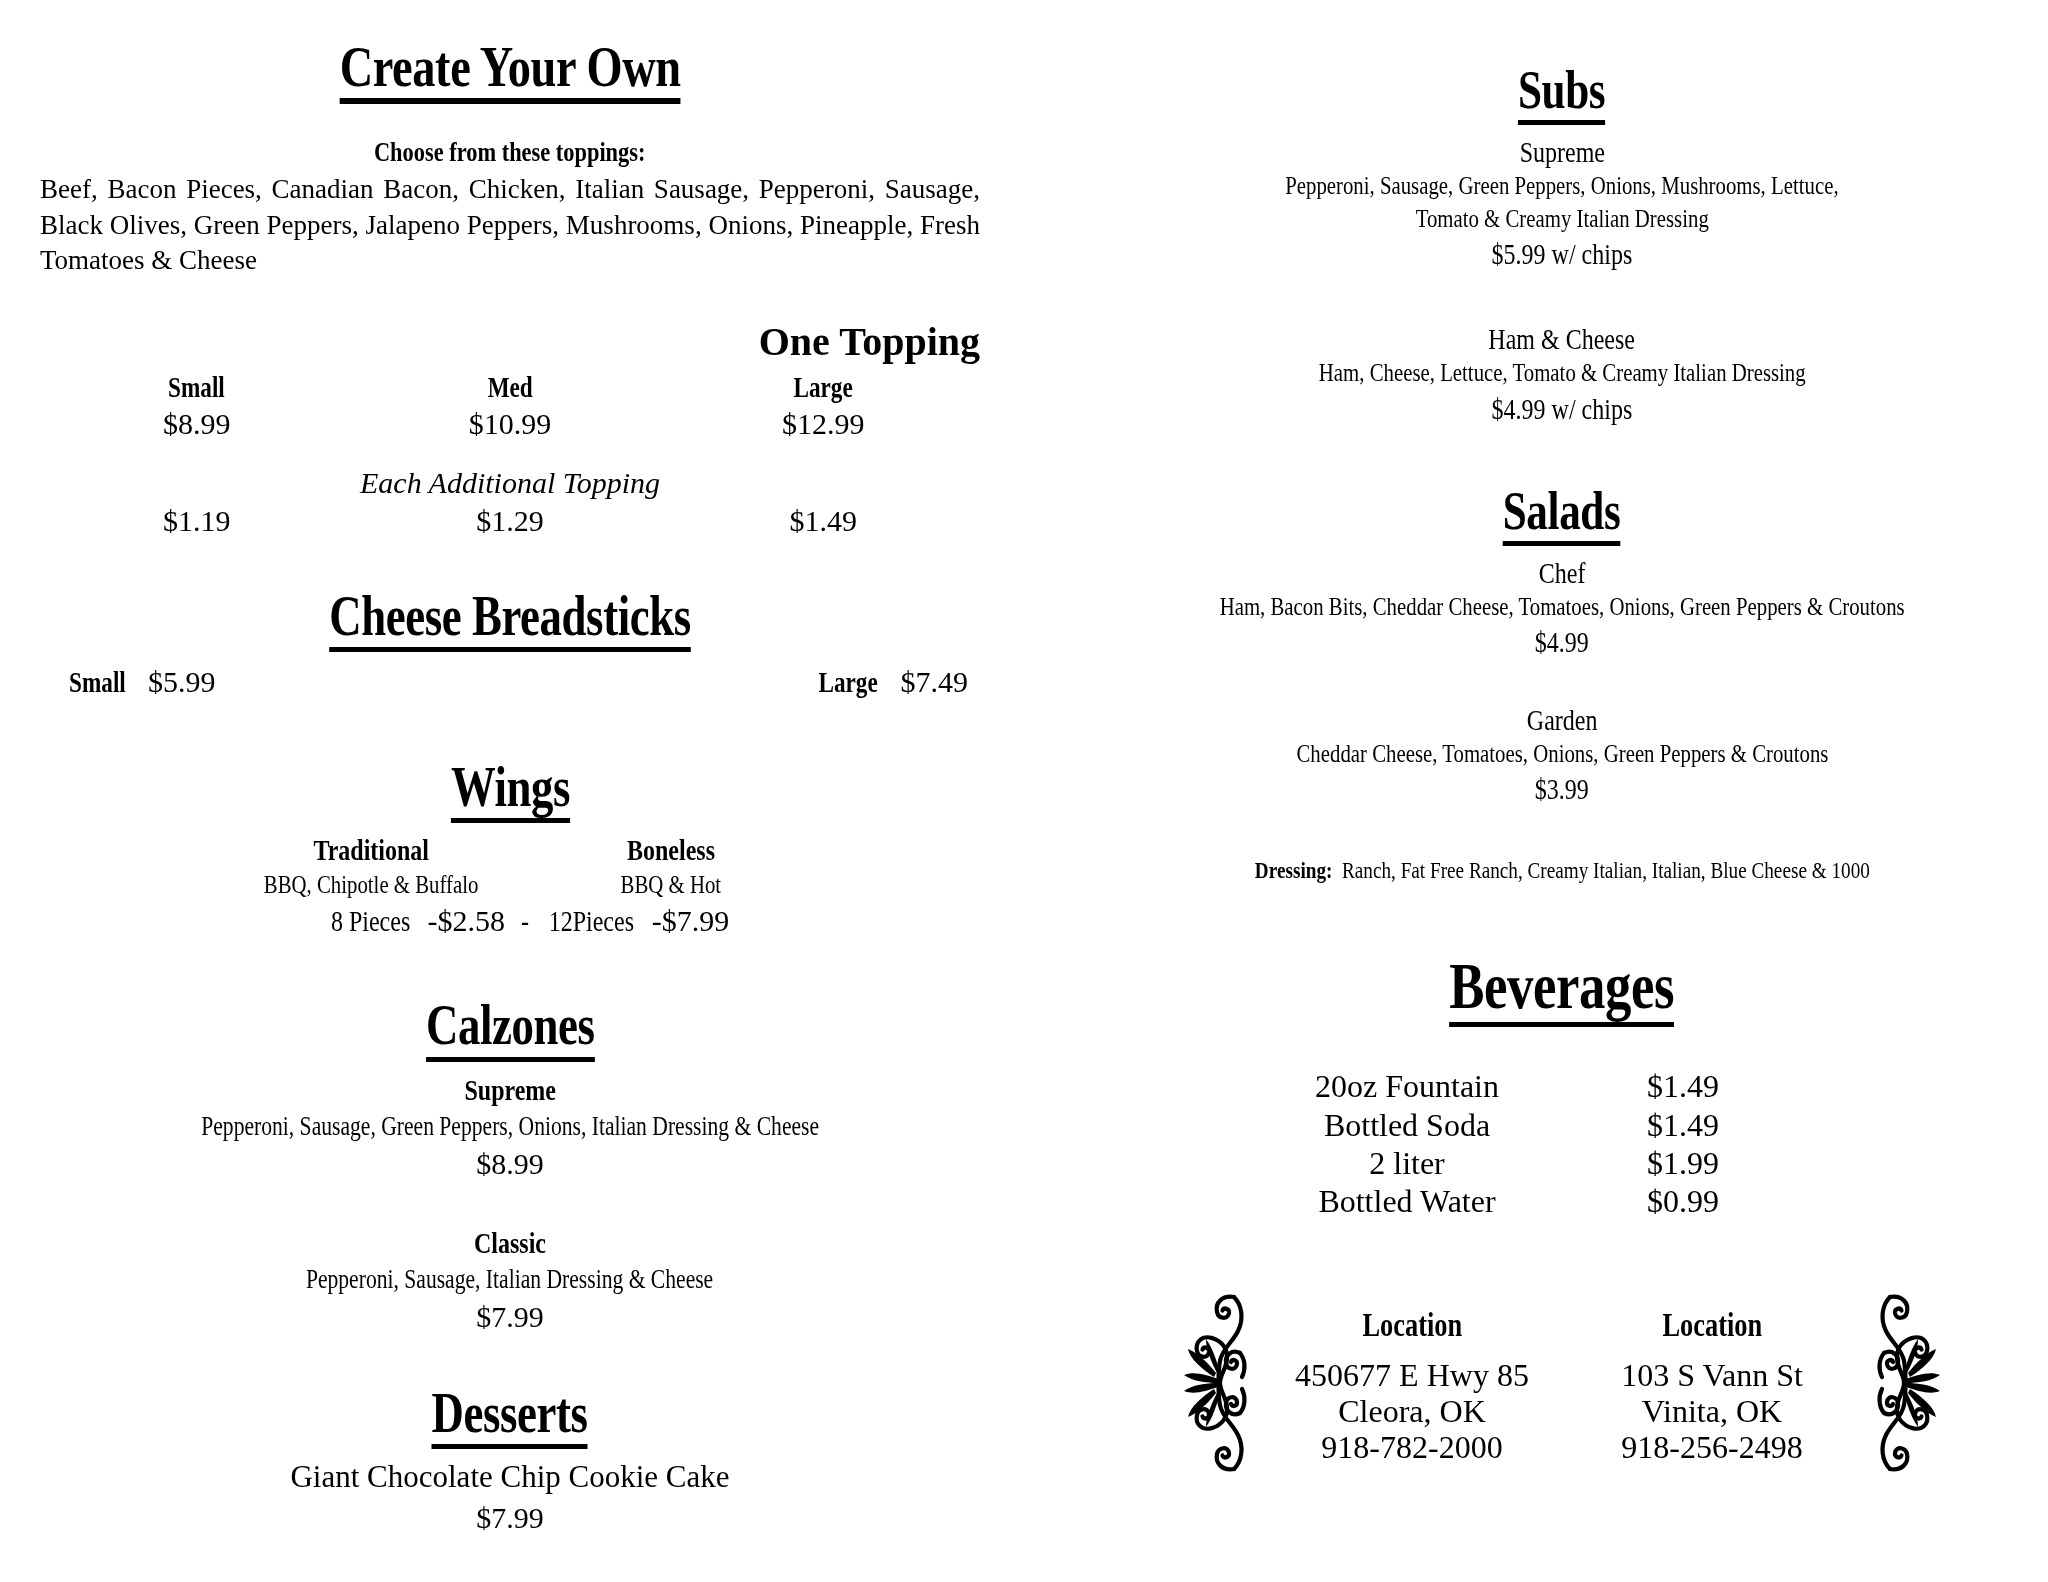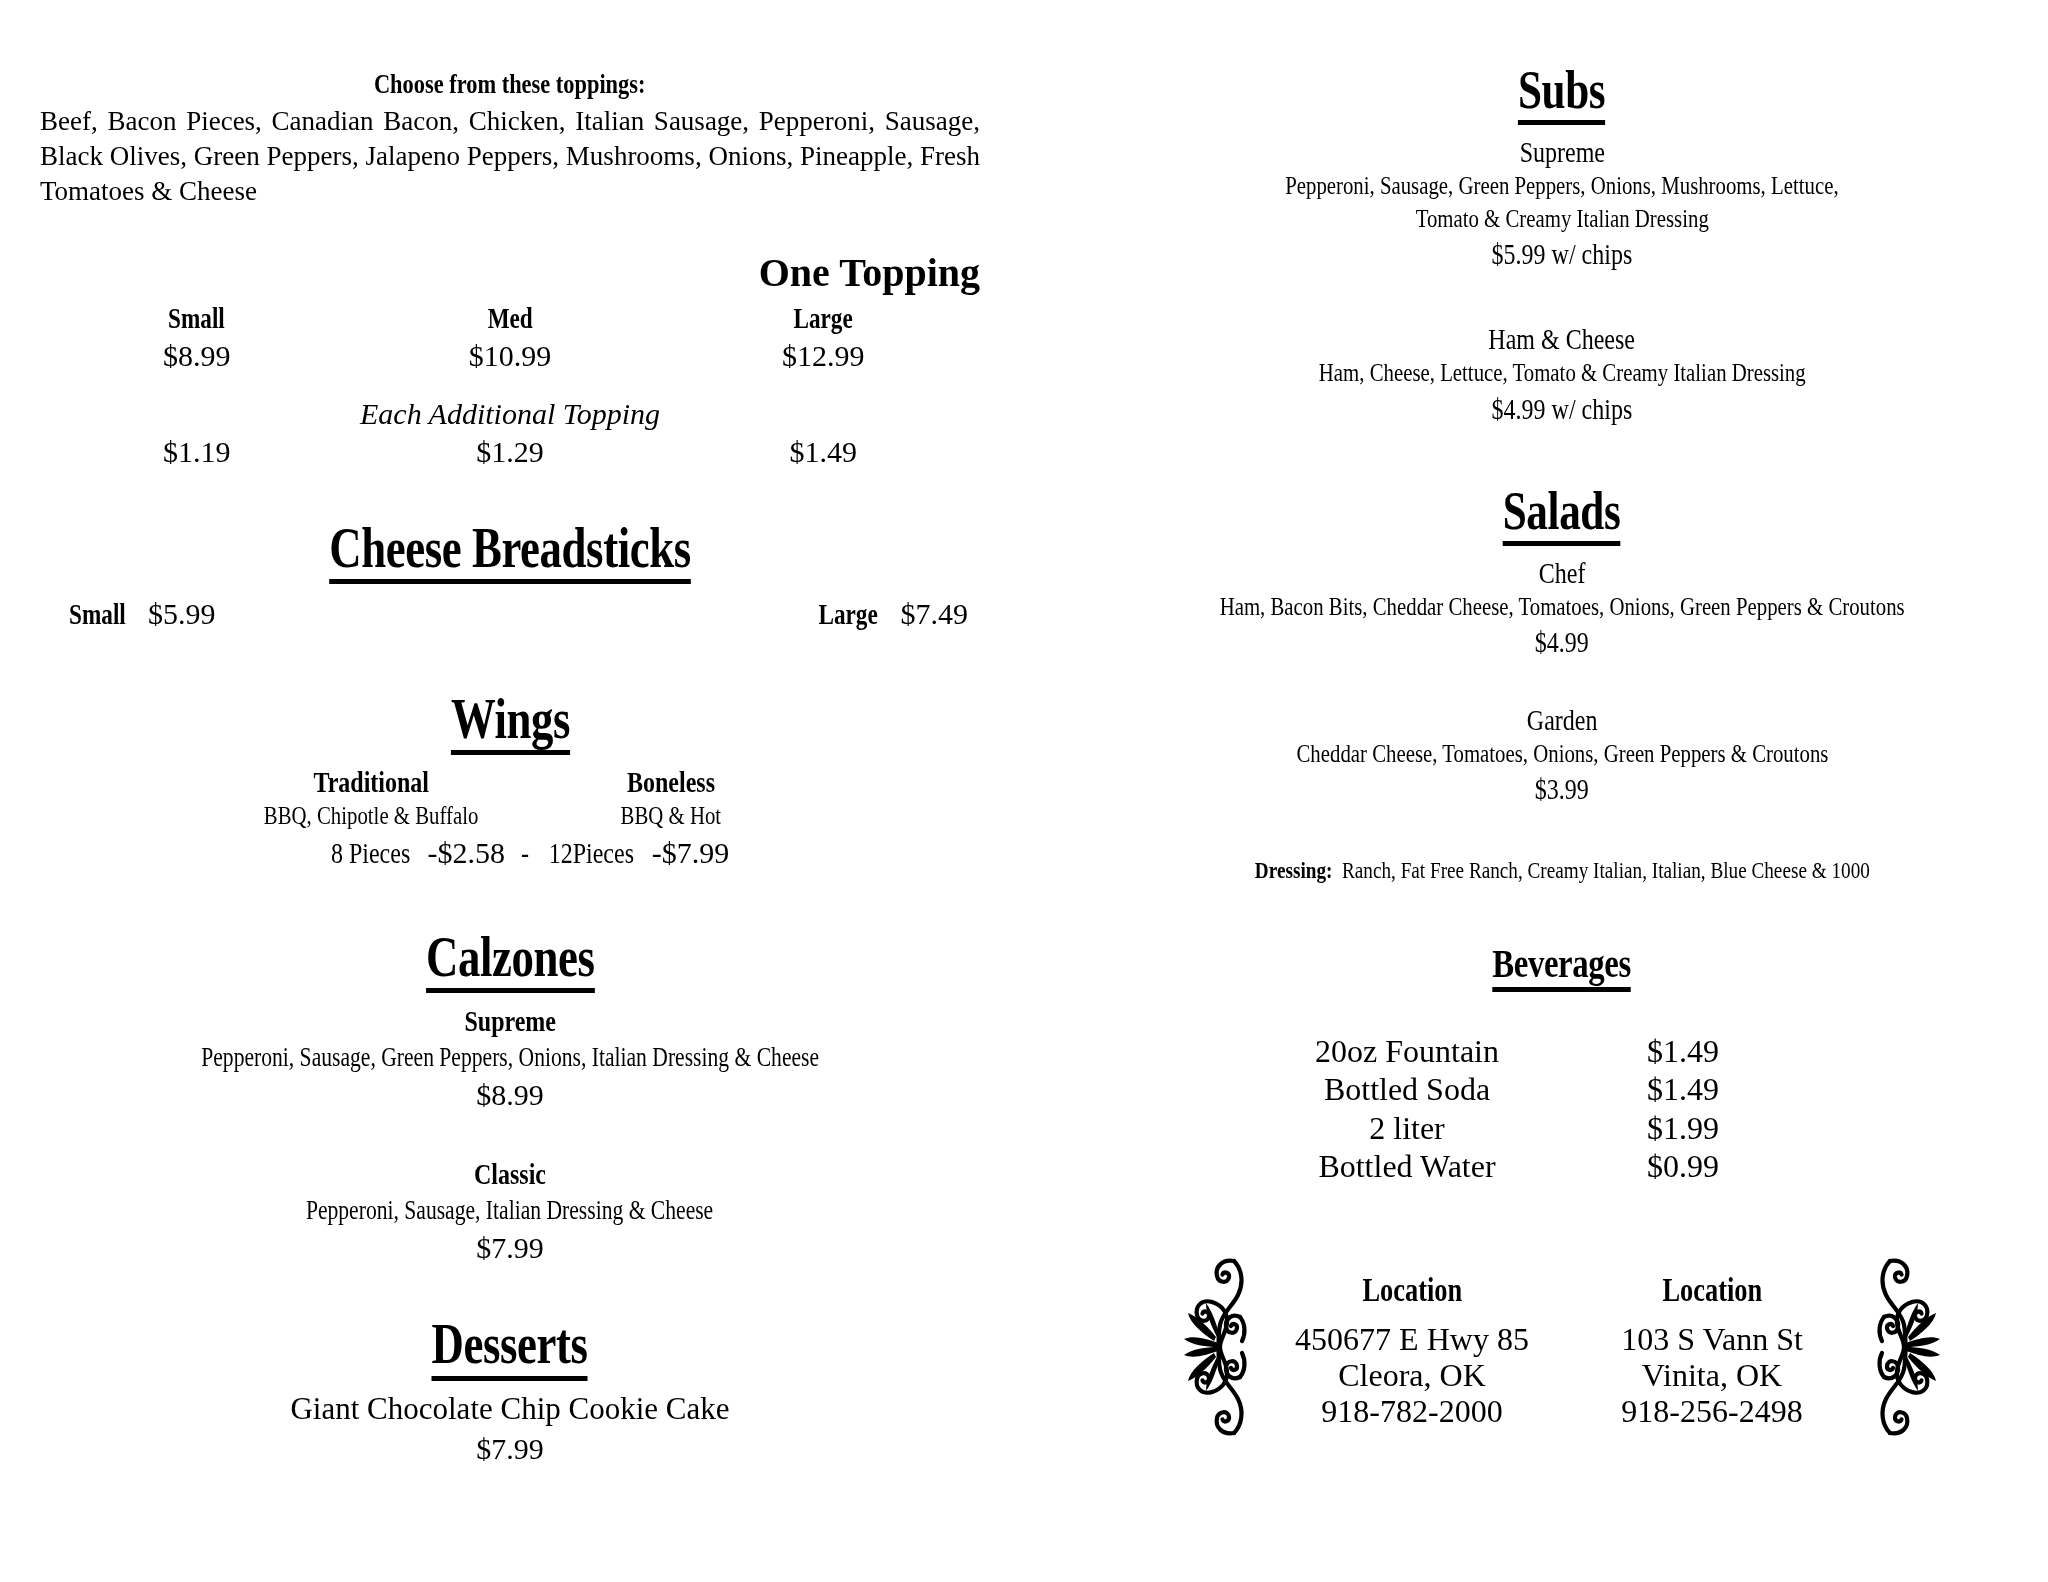--- a/index.html
+++ b/index.html
@@ -57,21 +57,21 @@
     padding-bottom: 1px;
   }
   .h-create { font-size: 58px; }
   .h-create .cond { border-bottom-width: 6px; }
   .h-breadsticks { font-size: 56px; }
   .h-wings { font-size: 56px; }
   .h-calzones { font-size: 56px; }
   .h-desserts { font-size: 56px; }
   .h-subs { font-size: 54px; }
   .h-salads { font-size: 54px; }
-  .h-beverages { font-size: 41px; }
+  .h-beverages { font-size: 66px; margin-top: 9px; }
 
   
   .toppings-label {
     text-align: center;
     font-size: 28px;
     font-weight: bold;
     margin: 0 0 4px 0;
   }
   .toppings-list {
     font-size: 27px;
@@ -223,20 +223,21 @@
   .sp56 { height: 56px; }
 </style>
 </head>
 <body>
 
 <div class="page">
 
   <div class="col-left">
 
     <div>
+      <div class="heading h-create"><span class="cond">Create Your Own</span></div>
       <div class="sp32"></div>
       <div class="toppings-label"><span class="cond">Choose from these toppings:</span></div>
       <div class="toppings-list">Beef, Bacon Pieces, Canadian Bacon, Chicken, Italian Sausage, Pepperoni, Sausage, Black Olives, Green Peppers, Jalapeno Peppers, Mushrooms, Onions, Pineapple, Fresh Tomatoes &amp; Cheese</div>
       <div class="sp40"></div>
 
       <div>
         <div class="subhead-wide">One Topping</div>
         <div class="sp4"></div>
         <div class="size-grid">
           <div class="cell size-label"><span class="cond">Small</span></div>

